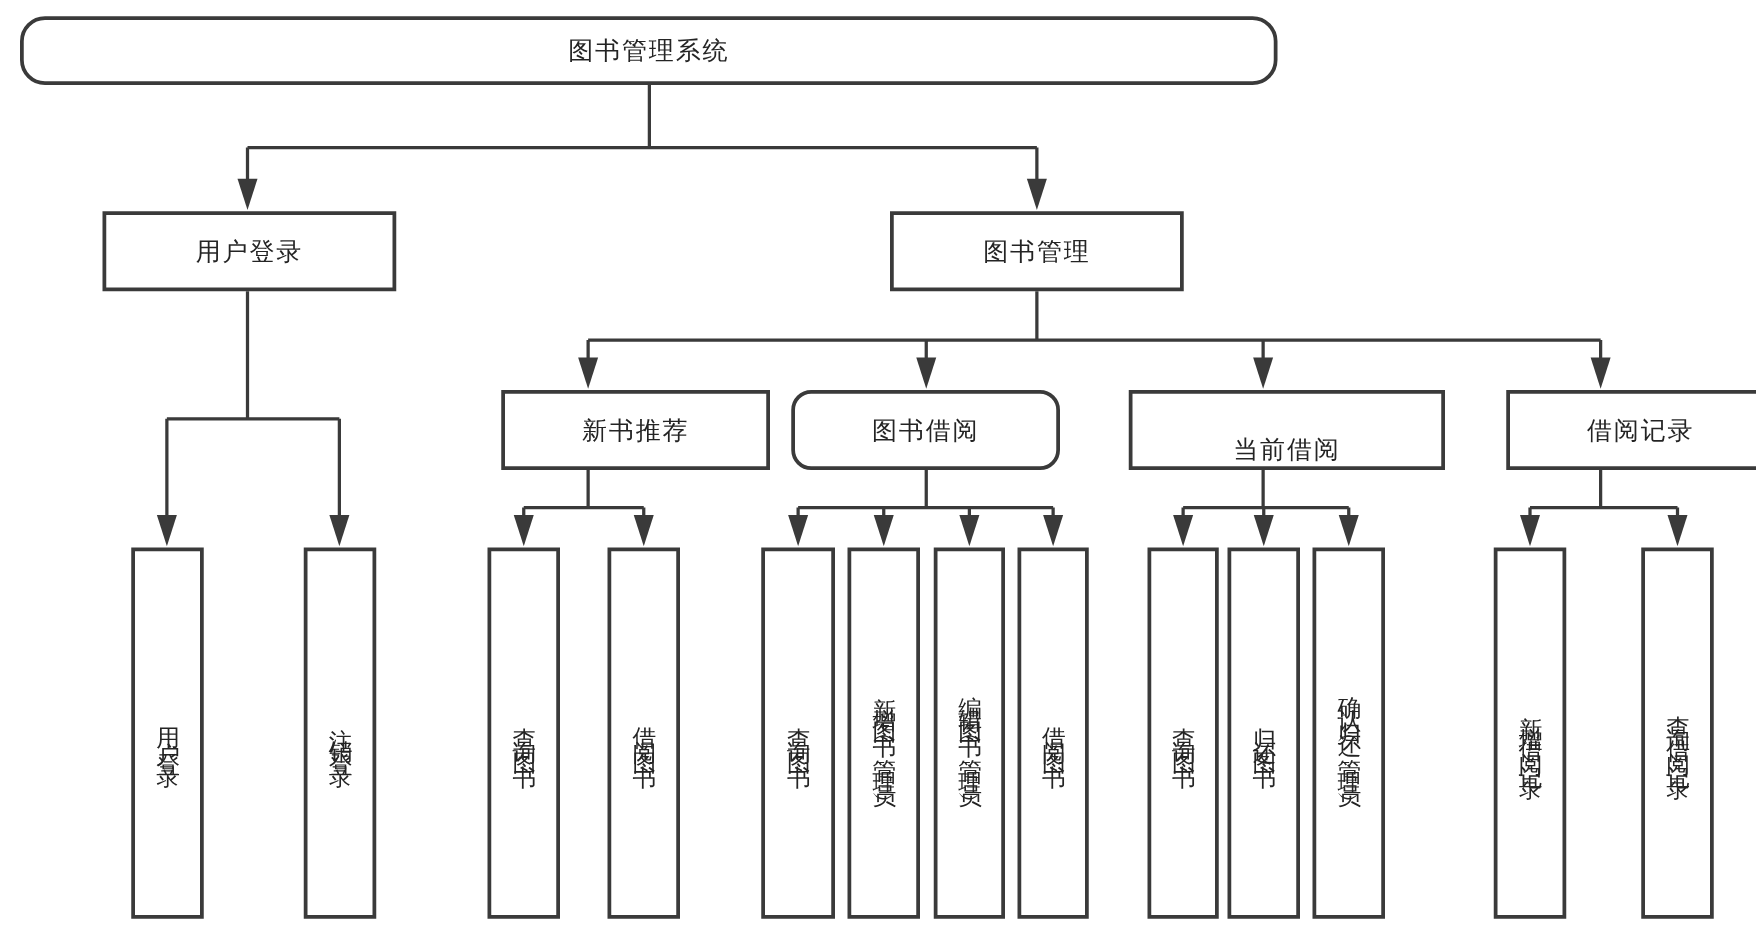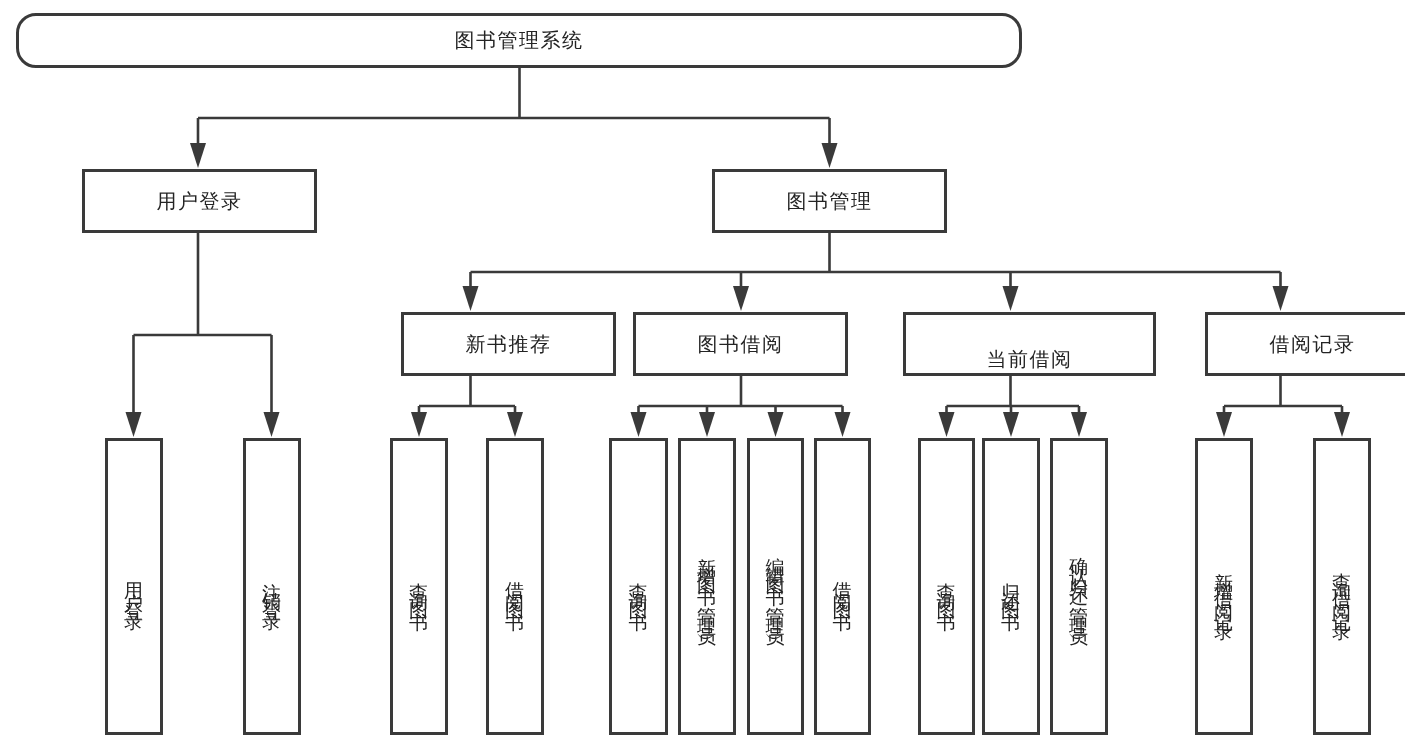--- a/index.html
+++ b/index.html
@@ -114,21 +114,21 @@
   <div class="box h" style="left:82px; top:169px; width:235px; height:64px;">
     <span class="lbl">用户登录</span>
   </div>
   <div class="box h" style="left:712px; top:169px; width:235px; height:64px;">
     <span class="lbl">图书管理</span>
   </div>
 
   <div class="box h" style="left:363px; top:312px; width:215px; height:64px;margin-left:38px;">
     <span class="lbl">新书推荐</span>
   </div>
-  <div class="box h" style="left:633px; top:312px; width:215px; height:64px;">
+  <div class="box h" style="left:633px; top:312px; width:215px; height:64px;border-radius:16px;">
     <span class="lbl">图书借阅</span>
   </div>
   <div class="box h" style="left:903px; top:312px; width:253px; height:64px;align-items:flex-end;">
     <span class="lbl">当前借阅</span>
   </div>
   <div class="box h" style="left:1173px; top:312px; width:215px; height:64px;margin-left:32px;">
     <span class="lbl">借阅记录</span>
   </div>
 
   <div class="box v" style="left:105px; top:438px; width:58px; height:297px;">

